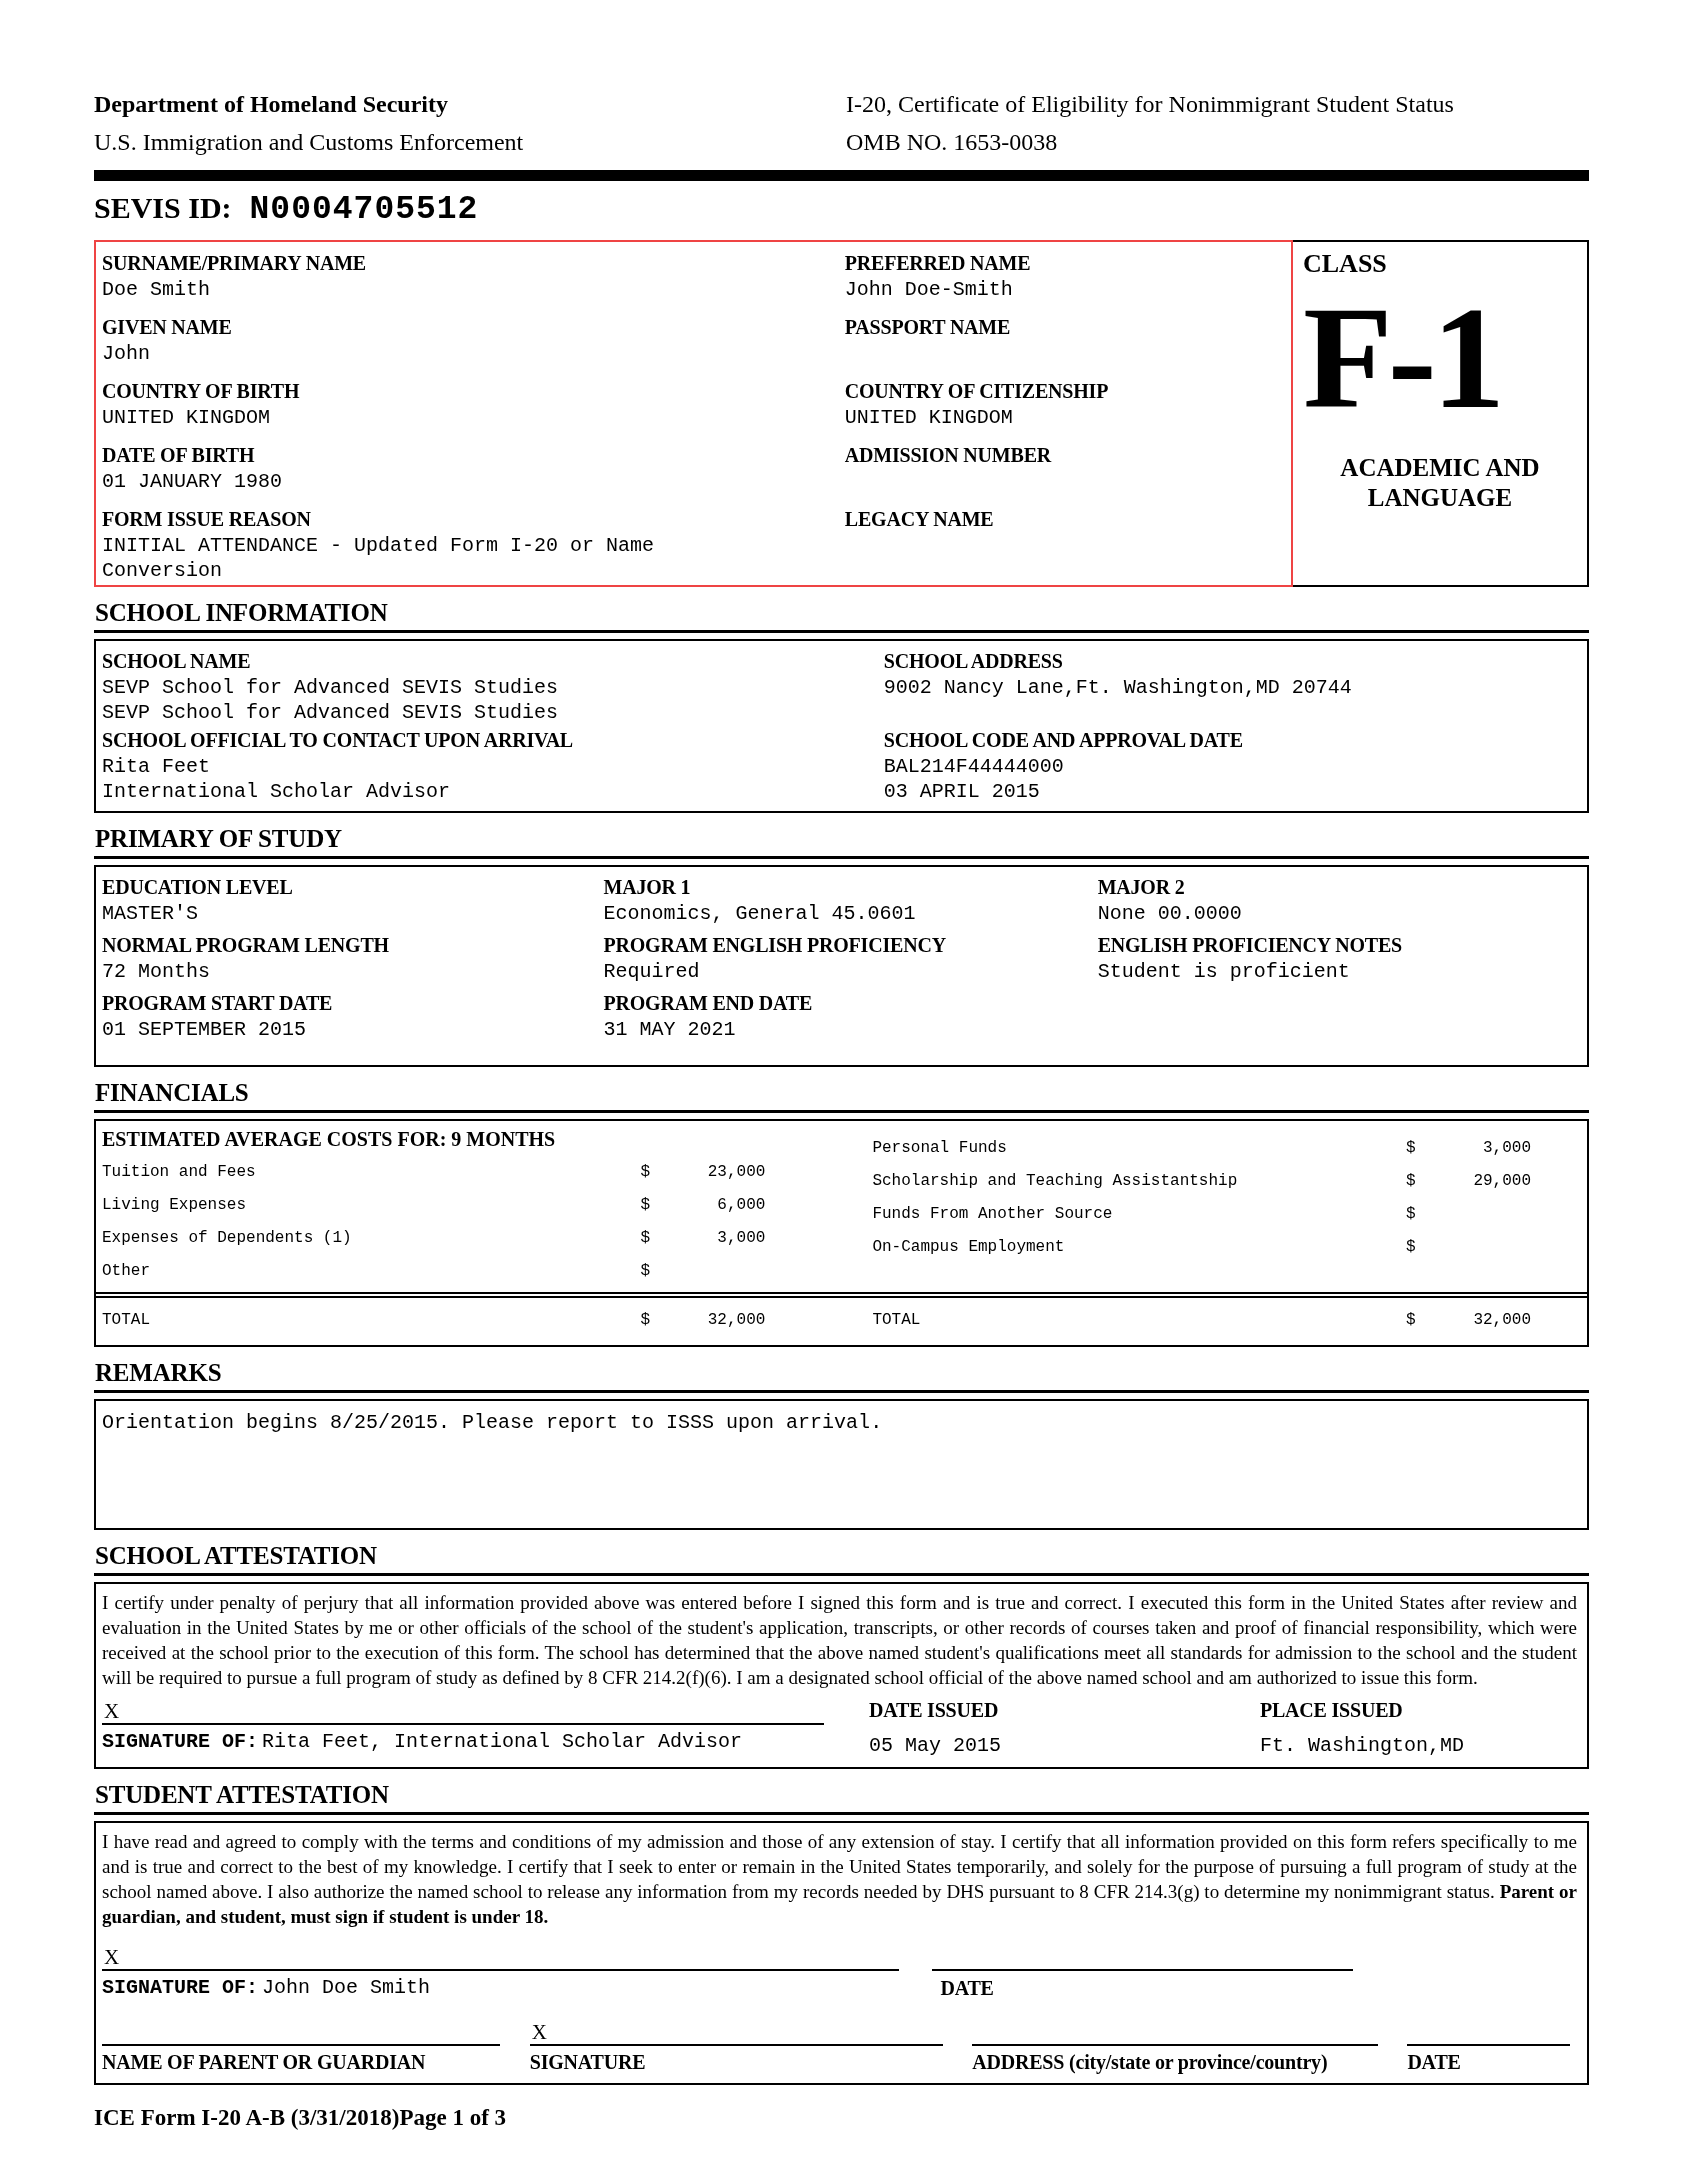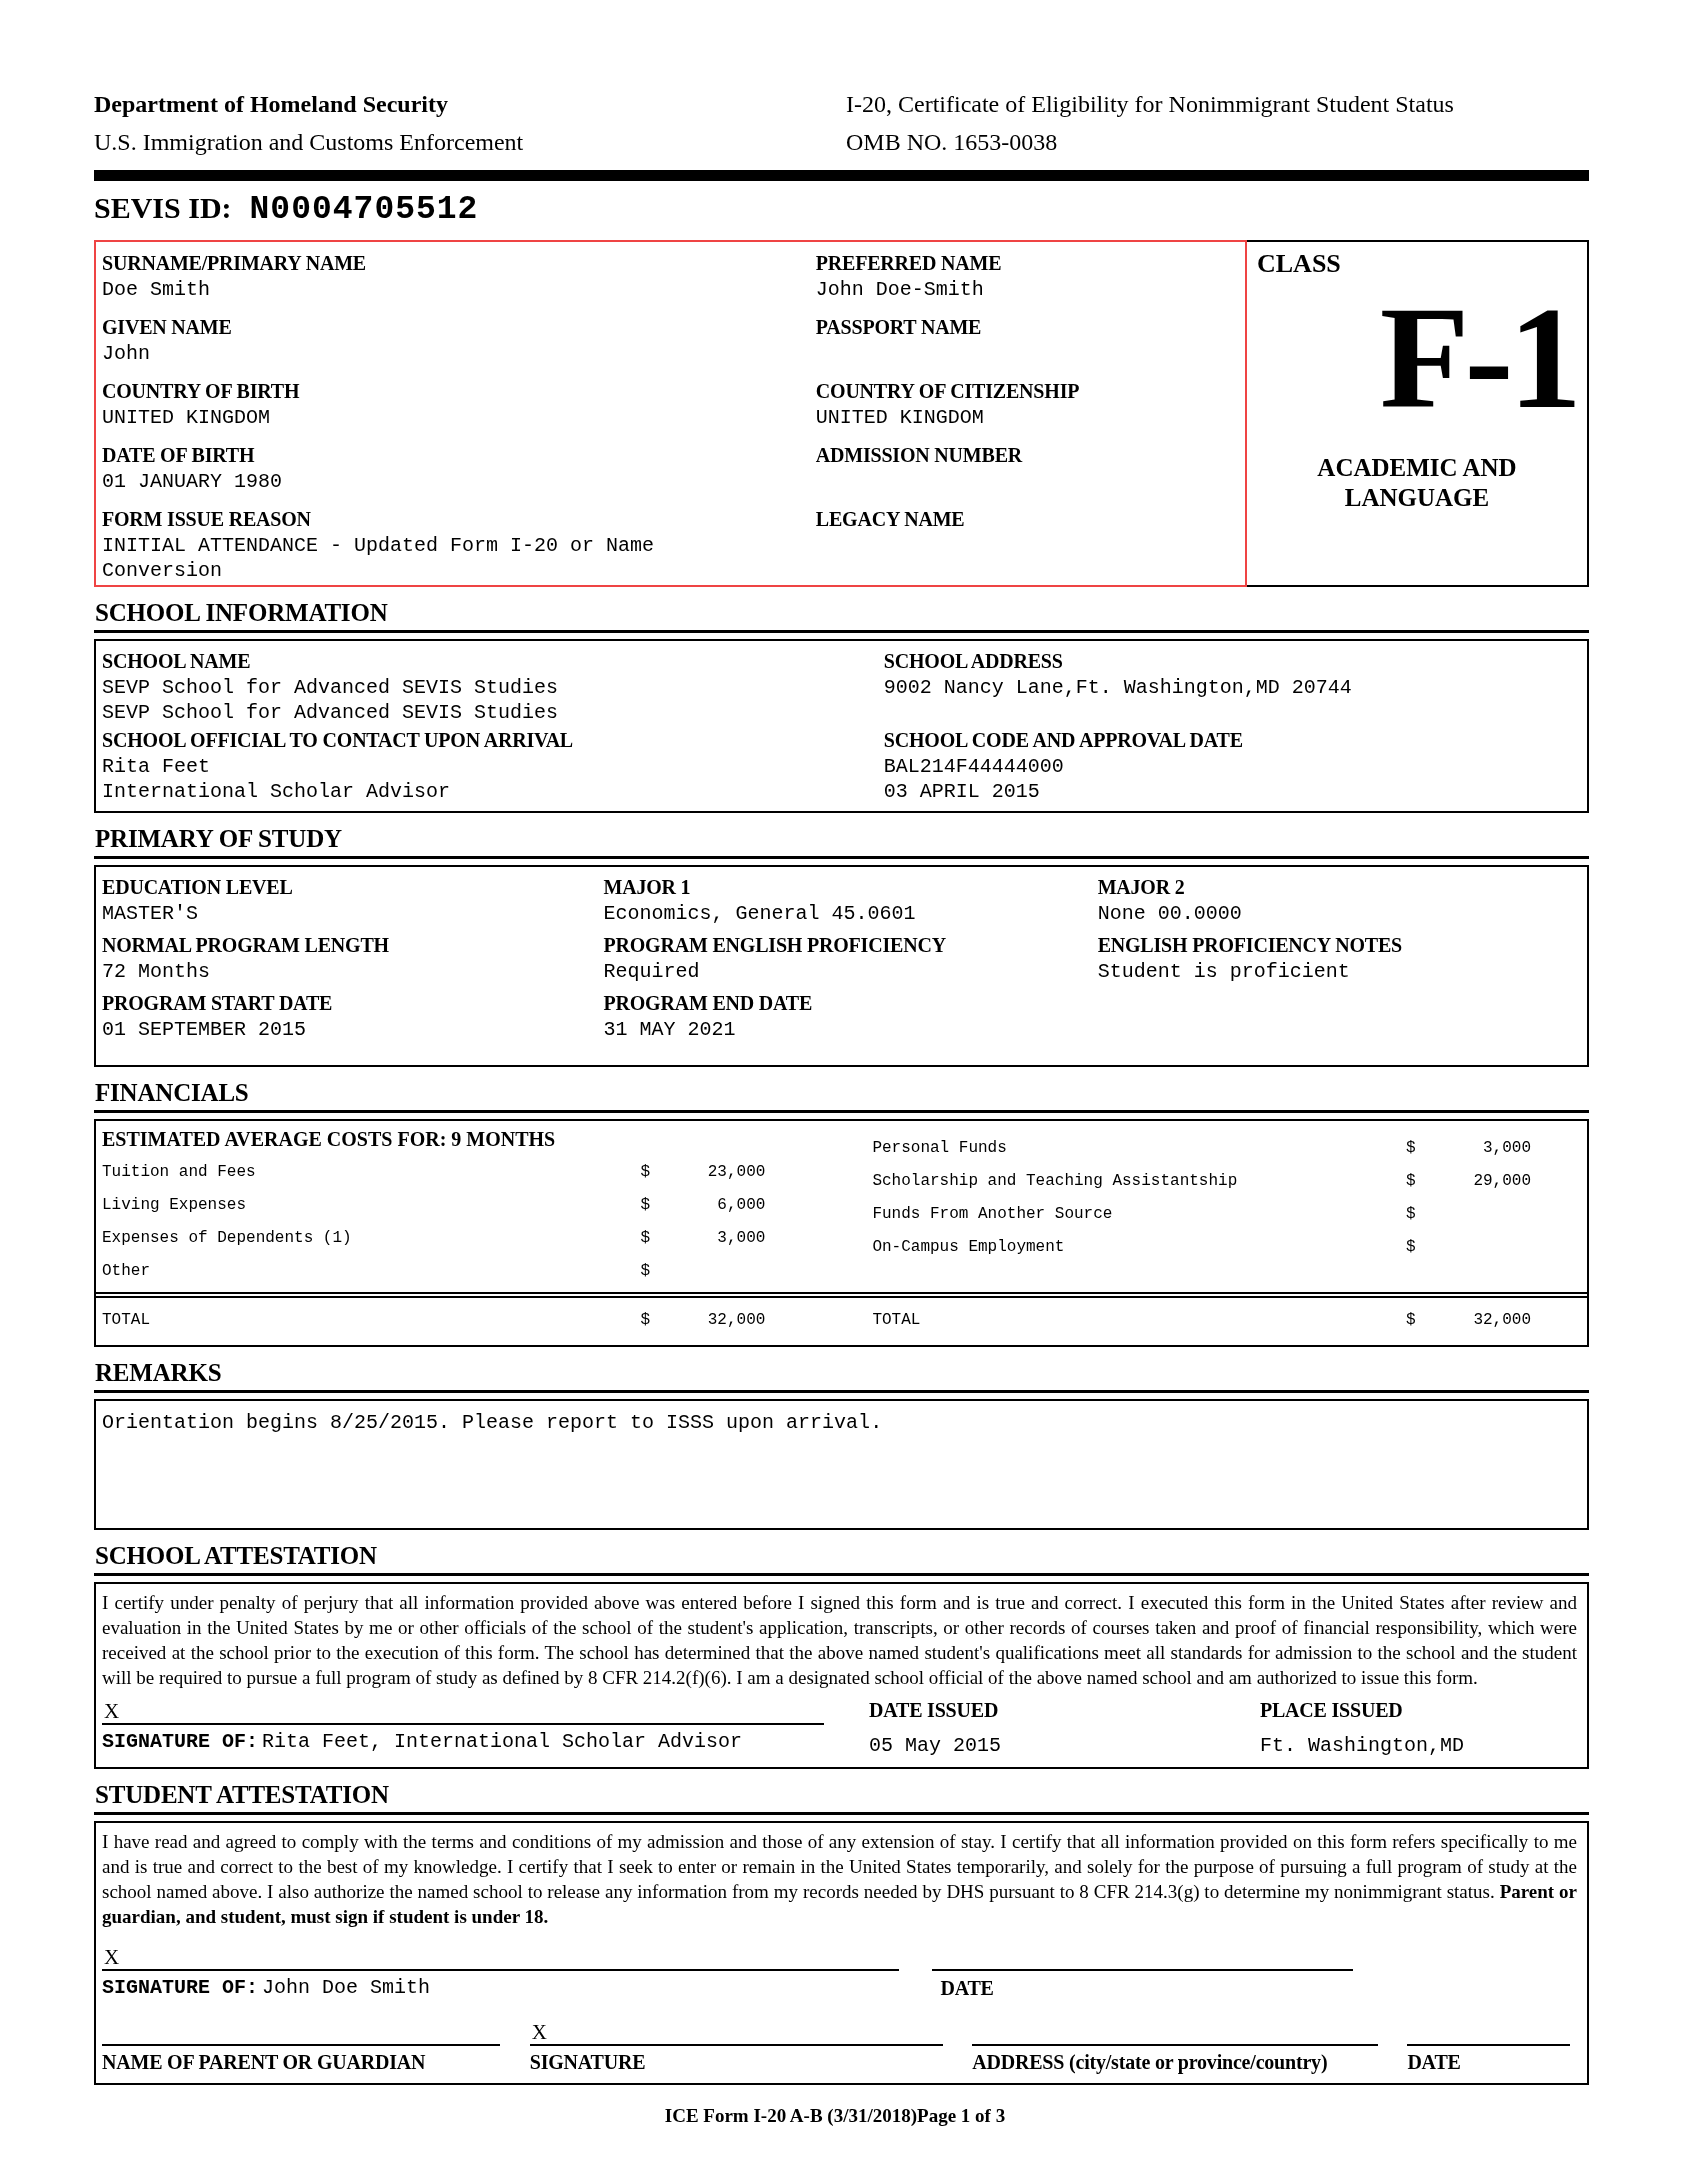--- a/index.html
+++ b/index.html
@@ -24,21 +24,21 @@
   .sevis-value { font-family: "Liberation Mono", "DejaVu Sans Mono", monospace; font-size: 33px; font-weight: bold; letter-spacing: 1px; }
 
   
   .label { font-size: 20px; font-weight: bold; line-height: 24px; letter-spacing: -0.2px; white-space: nowrap; }
   .value { font-family: "Liberation Mono", "DejaVu Sans Mono", monospace; font-size: 20px; line-height: 25px; margin-top: 2px; min-height: 25px; white-space: pre-line; }
 
   
   .bio-row { display: flex; align-items: stretch; margin-top: 12px; }
   .bio-box { flex: 1; border: 2px solid #ef4444; padding: 9px 10px 2px 6px; display: grid; grid-template-columns: 63% 37%; }
   .bio-box .field { min-height: 64px; }
-  .class-box { width: 342px; border: 2px solid #000; border-left: none; padding: 8px 10px 8px 10px; display: flex; flex-direction: column; align-items: flex-end; }
+  .class-box { width: 296px; border: 2px solid #000; border-left: none; padding: 8px 10px 8px 10px; display: flex; flex-direction: column; align-items: flex-start; }
   .class-label { align-self: flex-start; font-size: 26px; font-weight: bold; line-height: 28px; }
   .class-code { font-size: 147px; font-weight: bold; line-height: 119px; letter-spacing: -5px; margin-top: 20px; }
   .class-desc { font-size: 25px; font-weight: bold; line-height: 30px; text-align: center; margin-top: 36px; padding: 0 26px; }
 
   
   h2.section { font-size: 25px; line-height: 28px; font-weight: bold; letter-spacing: -0.2px;
     margin: 12px 0 6px 0; padding: 0 0 3px 1px; border-bottom: 3px solid #000; }
 
   
   .school-grid { border: 2px solid #000; padding: 8px 10px 4px 6px; display: grid; grid-template-columns: 53% 47%; }
@@ -76,21 +76,21 @@
   .sa-sig .xline { margin-right: 45px; }
   .sa-col .label { margin-top: 3px; }
   .sa-col .value { margin-top: 11px; }
 
   .st-sig1 { display: grid; grid-template-columns: 54% 2.3% 28.5% 15.2%; margin-top: 12px; }
   .st-sig1 .date-label { margin-top: 5px; margin-left: 8px; }
   .st-sig2 { display: grid; grid-template-columns: 27% 28% 27.5% 11%; column-gap: 2%; margin-top: 16px; }
   .st-sig2 .label { margin-top: 4px; }
 
   
-  .footer { position: absolute; left: 94px; right: 107px; top: 2105px; display: flex; justify-content: center; font-size: 19px; font-weight: bold; }
+  .footer { position: absolute; left: 94px; right: 107px; top: 2105px; display: flex; justify-content: flex-start; font-size: 23px; font-weight: bold; }
 </style>
 </head>
 <body>
 
 <div class="page">
 
   <div class="header">
     <div class="header-left">
       <div class="agency">Department of Homeland Security</div>
       <div>U.S. Immigration and Customs Enforcement</div>

